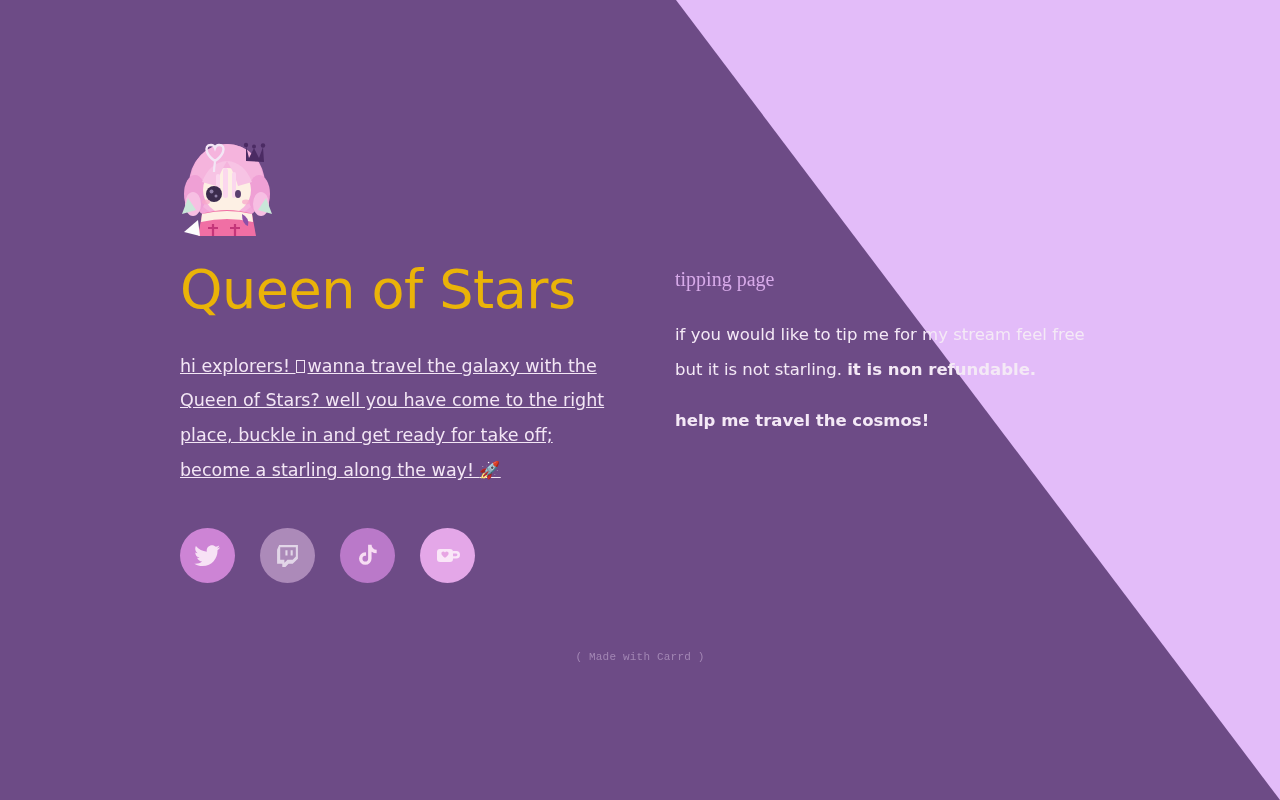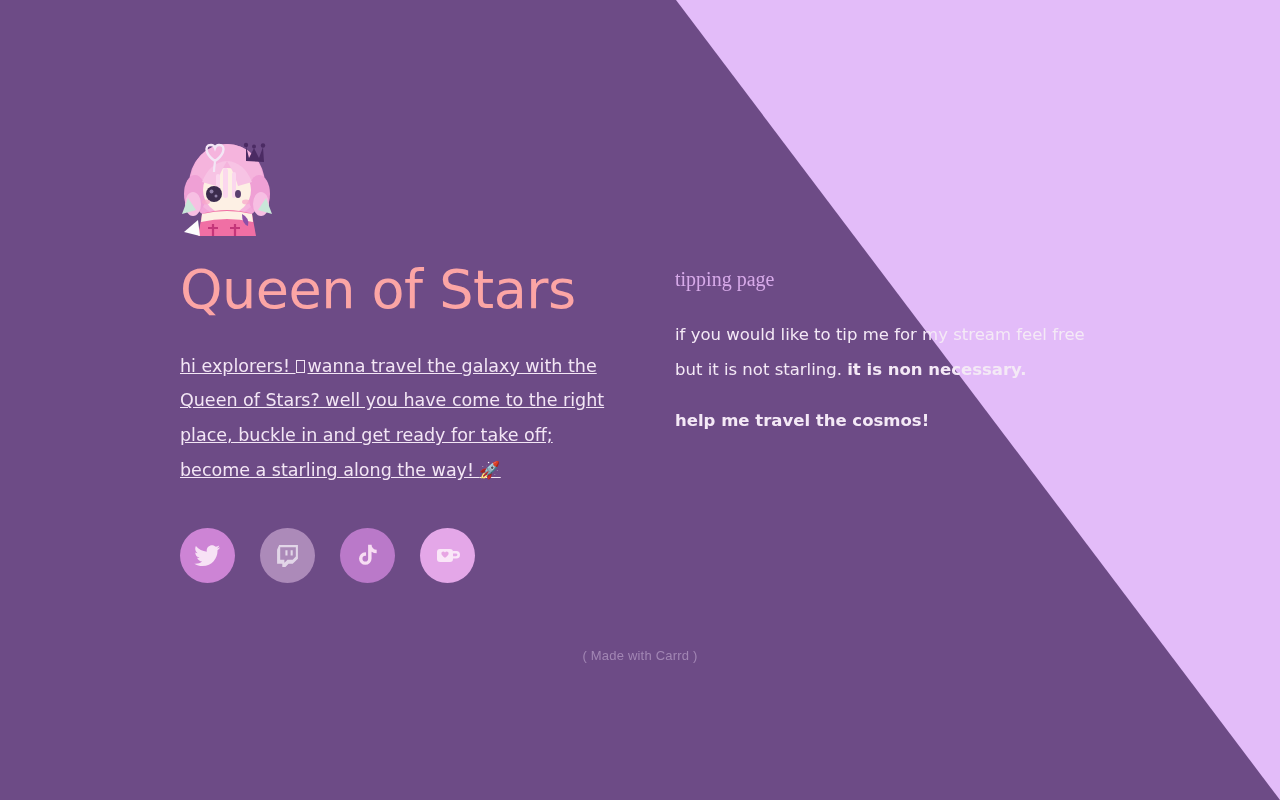--- a/index.html
+++ b/index.html
@@ -143,22 +143,22 @@
   
   #footer {
     position: absolute;
     left: 0;
     top: 645px;
     width: 1280px;
     text-align: center;
     z-index: 3;
   }
   #carrd-credit {
-    font-family: Liberation Sans, sans-serif;
-    font-size: 13px;
+    font-family: Liberation Mono, monospace;
+    font-size: 11px;
     letter-spacing: 0.2px;
     color: #a286b4;
     text-decoration: none;
   }
 </style>
 </head>
 <body style="background: rgb(109, 75, 134);">
 
 <svg id="diagonal-band" viewBox="0 0 1280 800" preserveAspectRatio="none">
   <polygon id="diagonal-poly" points="676,0 1280,0 1280,800 1280,800" fill="#e3bcf9"></polygon>
@@ -212,21 +212,21 @@
       <path d="M22 86 Q47 80 72 86 L73 94 Q47 88 21 94 Z" fill="#fdf0e4"></path>
 
       <path d="M33 96 l0 12 M28 100 l10 0" stroke="#c4367a" stroke-width="2.2"></path>
       <path d="M55 96 l0 12 M50 100 l10 0" stroke="#c4367a" stroke-width="2.2"></path>
 
       <path d="M18 92 L4 104 L20 108 Z" fill="#fdfdfd"></path>
 
       <path d="M62 86 q8 4 6 12 q-6 -2 -6 -12 Z" fill="#8d4fa8"></path>
     </svg>
 
-    <h1 id="profile-title" style="color: #fca5a5;">Queen of Stars</h1>
+    <h1 id="profile-title" style="color: #eab308;">Queen of Stars</h1>
 
     <p id="profile-bio" style="color: rgb(243, 230, 245); text-decoration: underline;"><span>hi explorers! </span><span class="tofu"></span><span>wanna travel the galaxy with the Queen of Stars? well you have come to the right place, buckle in and get ready for take off; become a starling along the way! </span><span class="emoji">🚀</span></p>
 
     <ul id="social-list">
       <li>
         <a class="social-link" id="social-twitter" href="#" style="background: rgb(205, 132, 213);">
           <svg width="27" height="27" viewBox="0 0 24 24">
             <path fill="#f7e2f5" d="M23 4.9c-.8.4-1.7.6-2.6.8 1-.6 1.7-1.5 2-2.6-.9.5-1.9.9-3 1.2-.9-.9-2.1-1.5-3.4-1.5-2.6 0-4.7 2.1-4.7 4.7 0 .4 0 .7.1 1.1C7.6 8.4 4.1 6.5 1.7 3.6c-.4.7-.6 1.5-.6 2.4 0 1.6.8 3 2.1 3.9-.8 0-1.5-.2-2.1-.6v.1c0 2.3 1.6 4.2 3.8 4.6-.4.1-.8.2-1.2.2-.3 0-.6 0-.9-.1.6 1.9 2.3 3.2 4.4 3.3-1.6 1.3-3.6 2-5.8 2-.4 0-.8 0-1.1-.1 2.1 1.3 4.6 2.1 7.2 2.1 8.7 0 13.4-7.2 13.4-13.4v-.6c.9-.7 1.7-1.5 2.3-2.5z"></path>
           </svg>
         </a>
@@ -253,21 +253,21 @@
             <path d="M11 11.4c1-1.6 3.6-1 3.6 1 0 1.6-2 3.1-3.6 4.4-1.6-1.3-3.6-2.8-3.6-4.4 0-2 2.6-2.6 3.6-1z" fill="#e7a5e3"></path>
           </svg>
         </a>
       </li>
     </ul>
   </div>
 
   <div id="right-col">
     <a id="tipping-link" href="#" style="color: rgb(215, 170, 233); font-family: Liberation Serif, serif;">tipping page</a>
 
-    <p id="tipping-desc"><span>if you would like to tip me for my stream feel free but it is not starling. </span><b>it is non necessary.</b></p>
+    <p id="tipping-desc"><span>if you would like to tip me for my stream feel free but it is not starling. </span><b>it is non refundable.</b></p>
 
     <p id="tipping-cta">help me travel the cosmos!</p>
   </div>
 
   <div id="footer">
     <a id="carrd-credit" href="#" style="color: rgb(162, 134, 180);">( Made with Carrd )</a>
   </div>
 
 </div>
 

